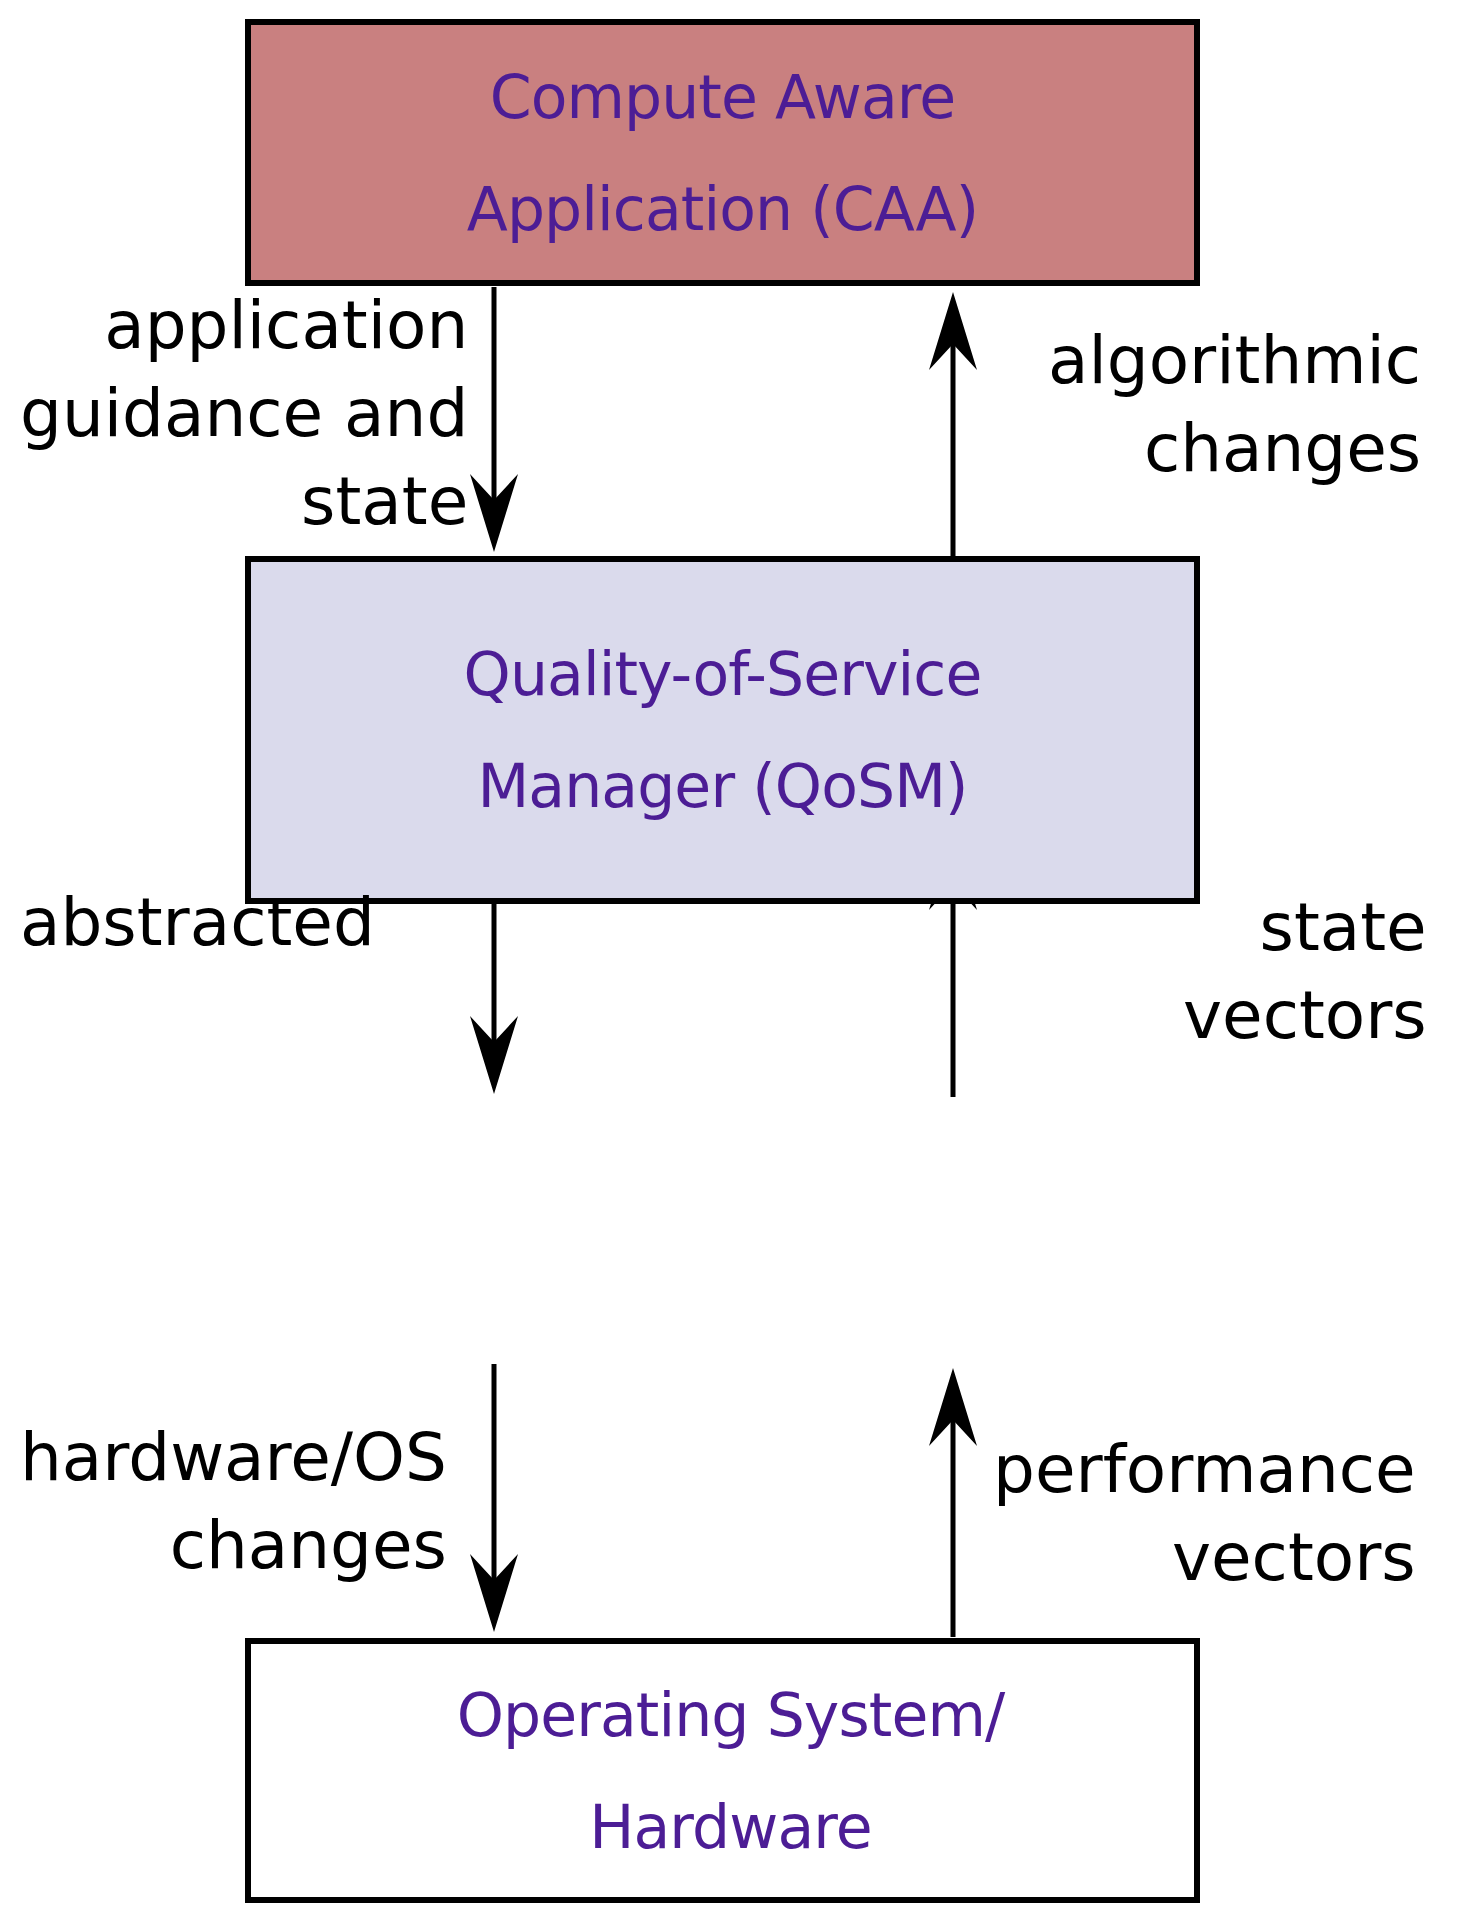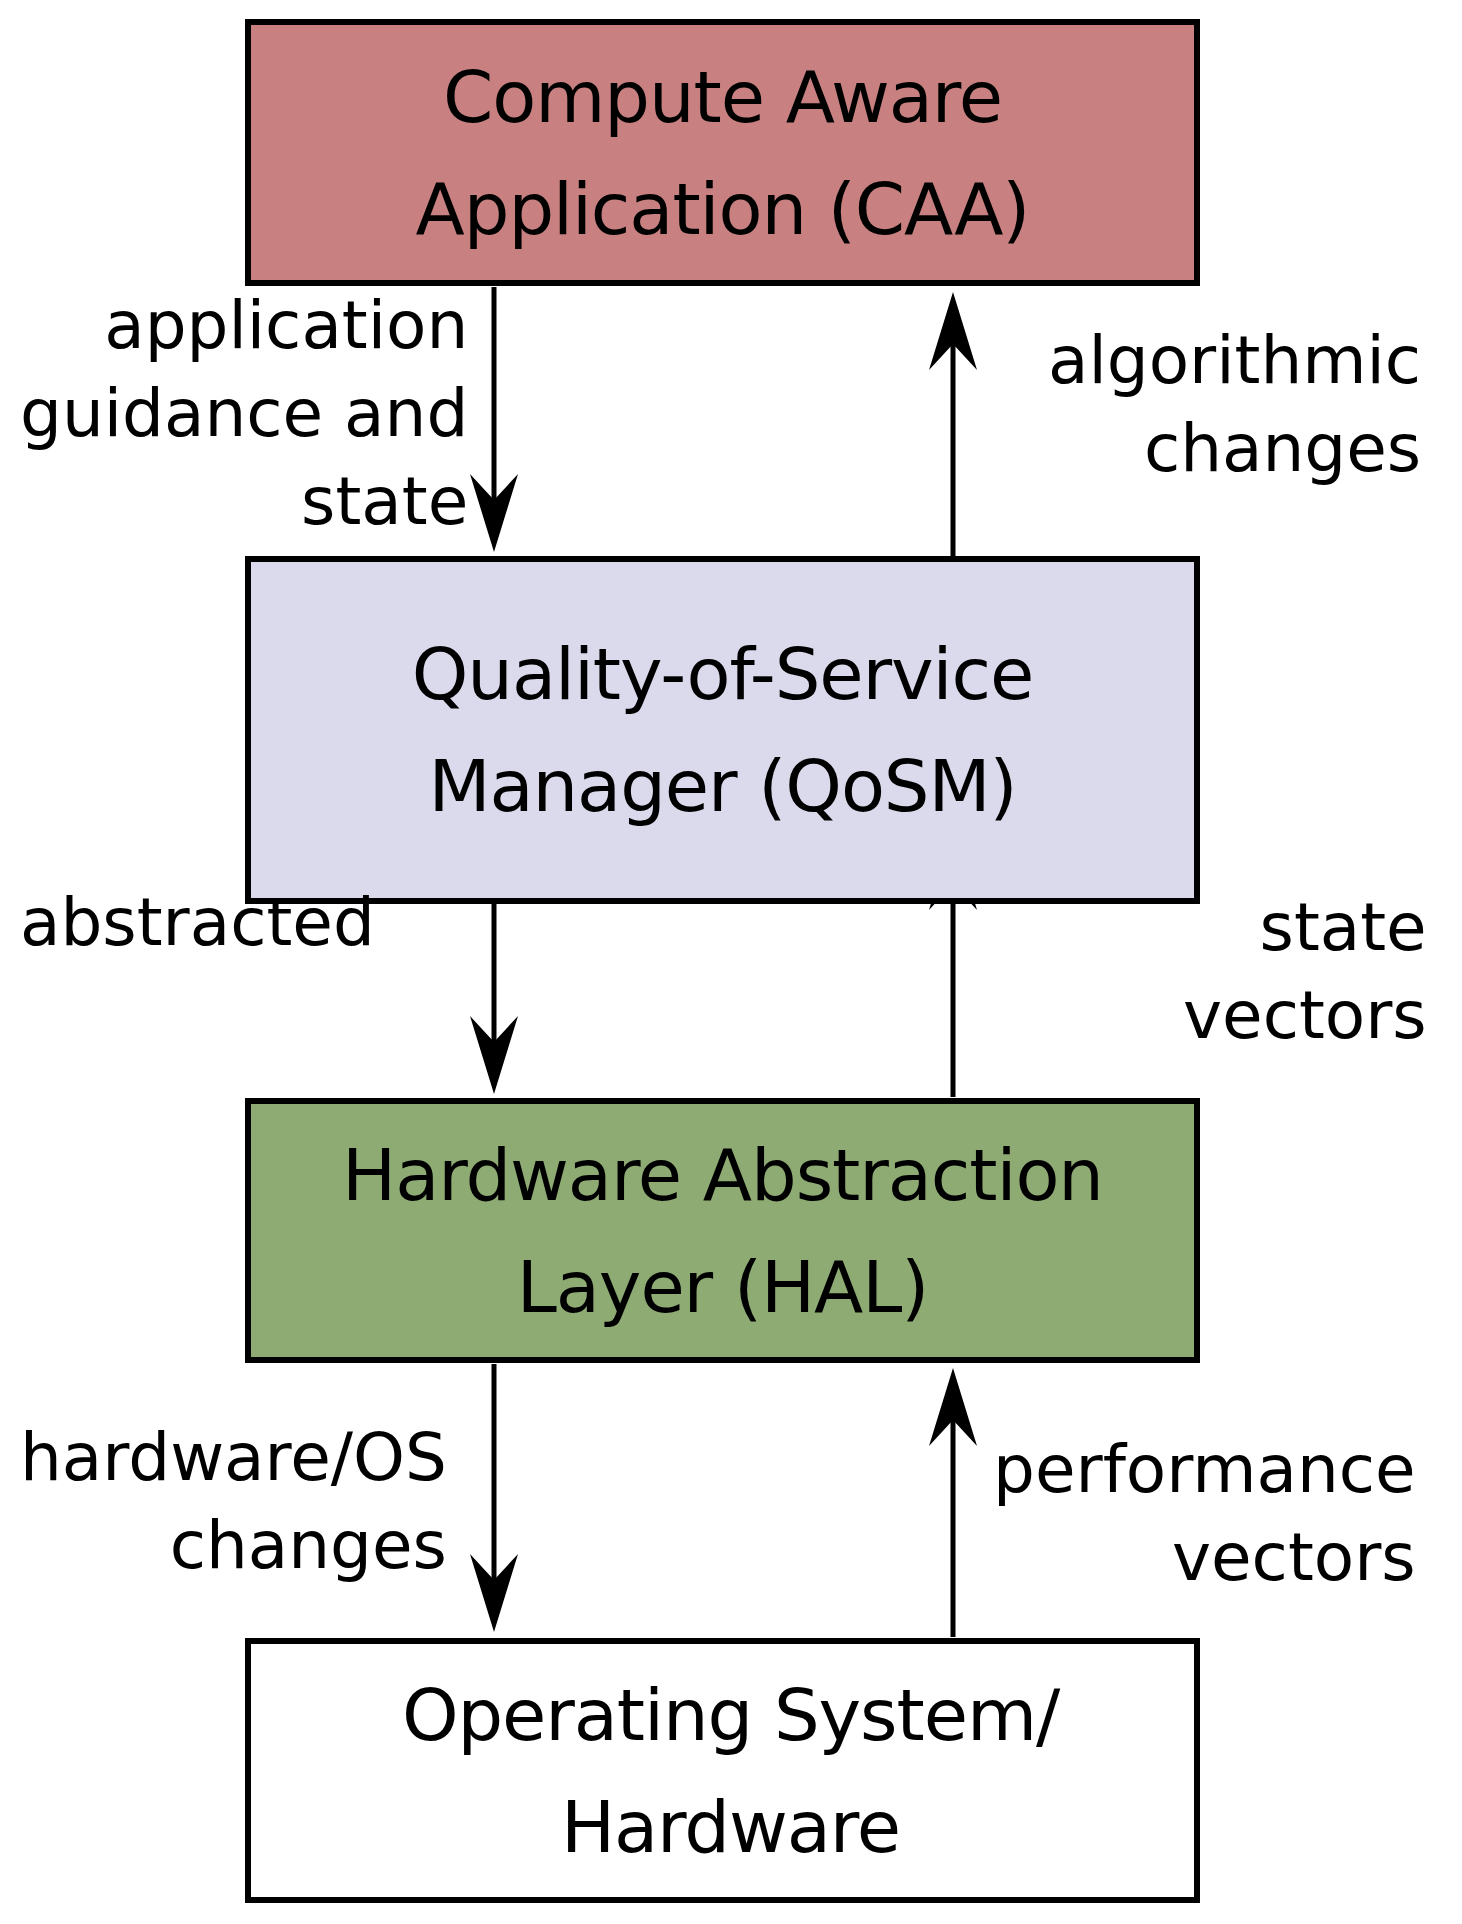--- a/index.html
+++ b/index.html
@@ -14,21 +14,21 @@
   .node{
     position:absolute;
     left:245px;width:955px;
     border:6px solid #000000;
     box-sizing:border-box;
     display:flex;flex-direction:column;
     align-items:center;justify-content:center;
     text-align:center;
   }
   .node-line{
-    font-size:72px;line-height:112px;color:#000000;
+    font-size:60px;line-height:112px;color:#4c1d95;
     letter-spacing:-0.015em;white-space:nowrap;
   }
   .node-caa{top:19px;height:267px;}
   .node-qosm{top:556px;height:348px;}
   .node-hal{top:1098px;height:265px;}
   .node-os{top:1638px;height:265px;}
   .edge-label{
     position:absolute;
     font-size:66px;line-height:88px;color:#000000;
     white-space:nowrap;text-align:right;
@@ -79,24 +79,20 @@
   <div class="node node-caa" style="background: rgb(201, 128, 128);">
     <div class="node-line">Compute Aware</div>
     <div class="node-line">Application (CAA)</div>
   </div>
 
   <div class="node node-qosm" style="background: rgb(218, 218, 236);">
     <div class="node-line">Quality-of-Service</div>
     <div class="node-line">Manager (QoSM)</div>
   </div>
 
-  <div class="node node-hal" style="background: rgb(143, 171, 116);">
-    <div class="node-line">Hardware Abstraction</div>
-    <div class="node-line">Layer (HAL)</div>
-  </div>
 
   <div class="node node-os" style="background: rgb(255, 255, 255); padding-left: 16px;">
     <div class="node-line">Operating System/</div>
     <div class="node-line">Hardware</div>
   </div>
 
   <div class="edge-label el-app">
     <div>application</div>
     <div>guidance and</div>
     <div>state</div>

